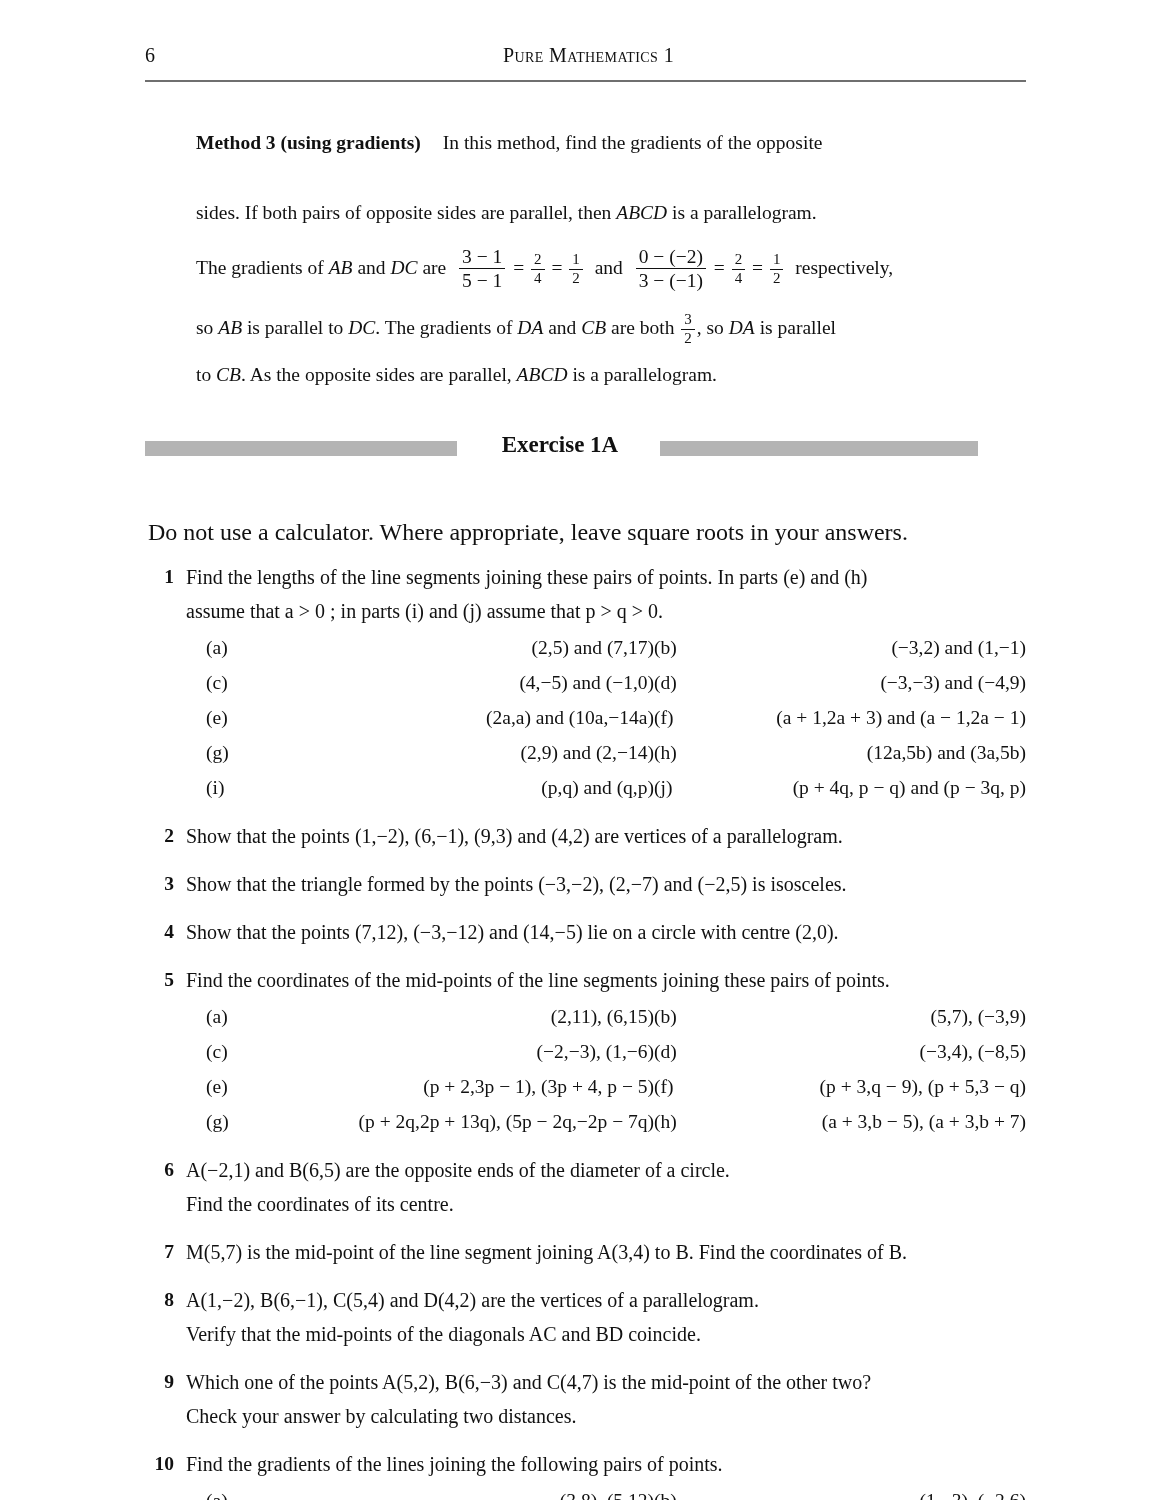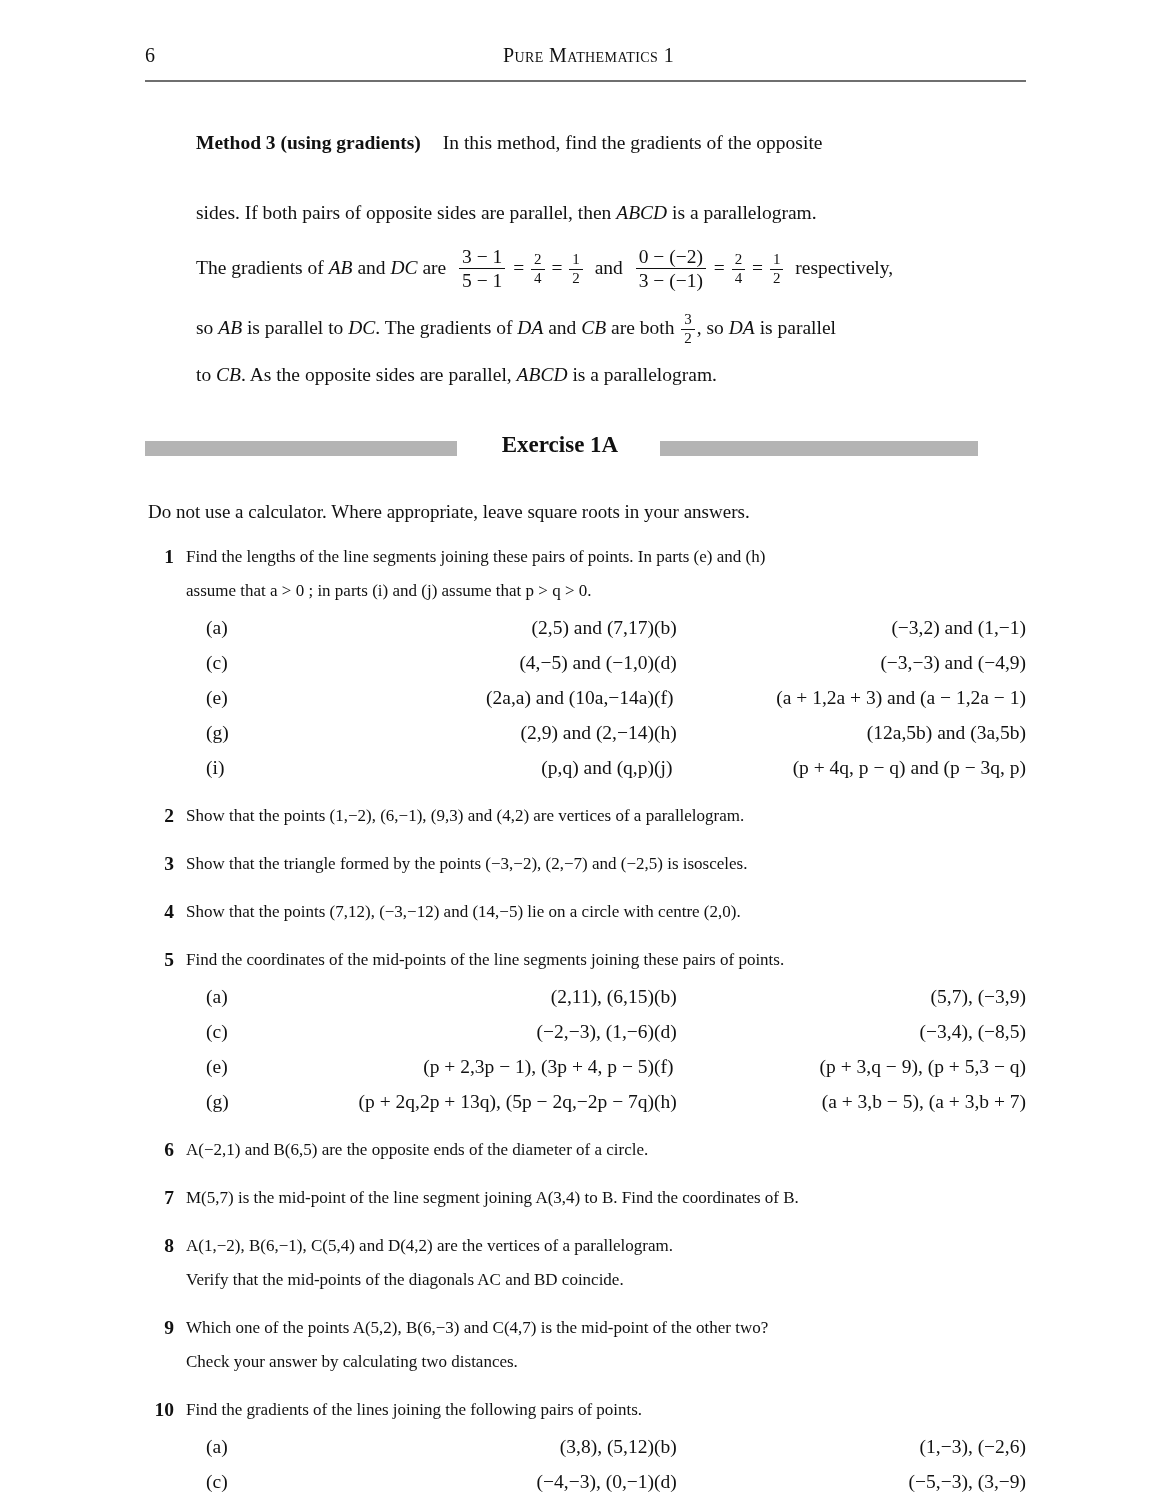--- a/index.html
+++ b/index.html
@@ -127,23 +127,23 @@
     left: 312px;
     width: 200px;
     top: -2px;
     text-align: center;
     font-size: 23px;
     font-weight: bold;
     line-height: 30px;
   }
 
   .rubric {
-    margin-top: 36px;
+    margin-top: 56px;
     margin-left: 0;
-    font-size: 19px;
+    font-size: 24px;
     line-height: 28px;
   }
 
   
   .qlist { margin-top: 14px; }
   .question {
     position: relative;
     padding-left: 38px;
     margin-bottom: 14px;
   }
@@ -151,21 +151,21 @@
     position: absolute;
     left: 0;
     top: 0;
     width: 26px;
     text-align: right;
     font-weight: bold;
     font-size: 19.5px;
     line-height: 34px;
   }
   .qtext {
-    font-size: 17px;
+    font-size: 20px;
     line-height: 34px;
   }
   .qtext .cont { display: block; }
 
   
   .parts {
     margin-top: 2px;
     margin-left: 20px;
     width: 820px;
   }
@@ -391,20 +391,21 @@
                 <span class="part-label">(h)</span>
                 <span class="part-body">(a + 3,b − 5), (a + 3,b + 7)</span>
               </div>
             </div>
           </div>
         </div>
         <div class="question">
           <div class="qnum">6</div>
           <div class="qtext">
             <span class="cont">A(−2,1) and B(6,5) are the opposite ends of the diameter of a circle.</span>
+            <span class="cont">Find the coordinates of its centre.</span>
           </div>
         </div>
         <div class="question">
           <div class="qnum">7</div>
           <div class="qtext">
             <span class="cont">M(5,7) is the mid-point of the line segment joining A(3,4) to B. Find the coordinates of B.</span>
           </div>
         </div>
         <div class="question">
           <div class="qnum">8</div>

